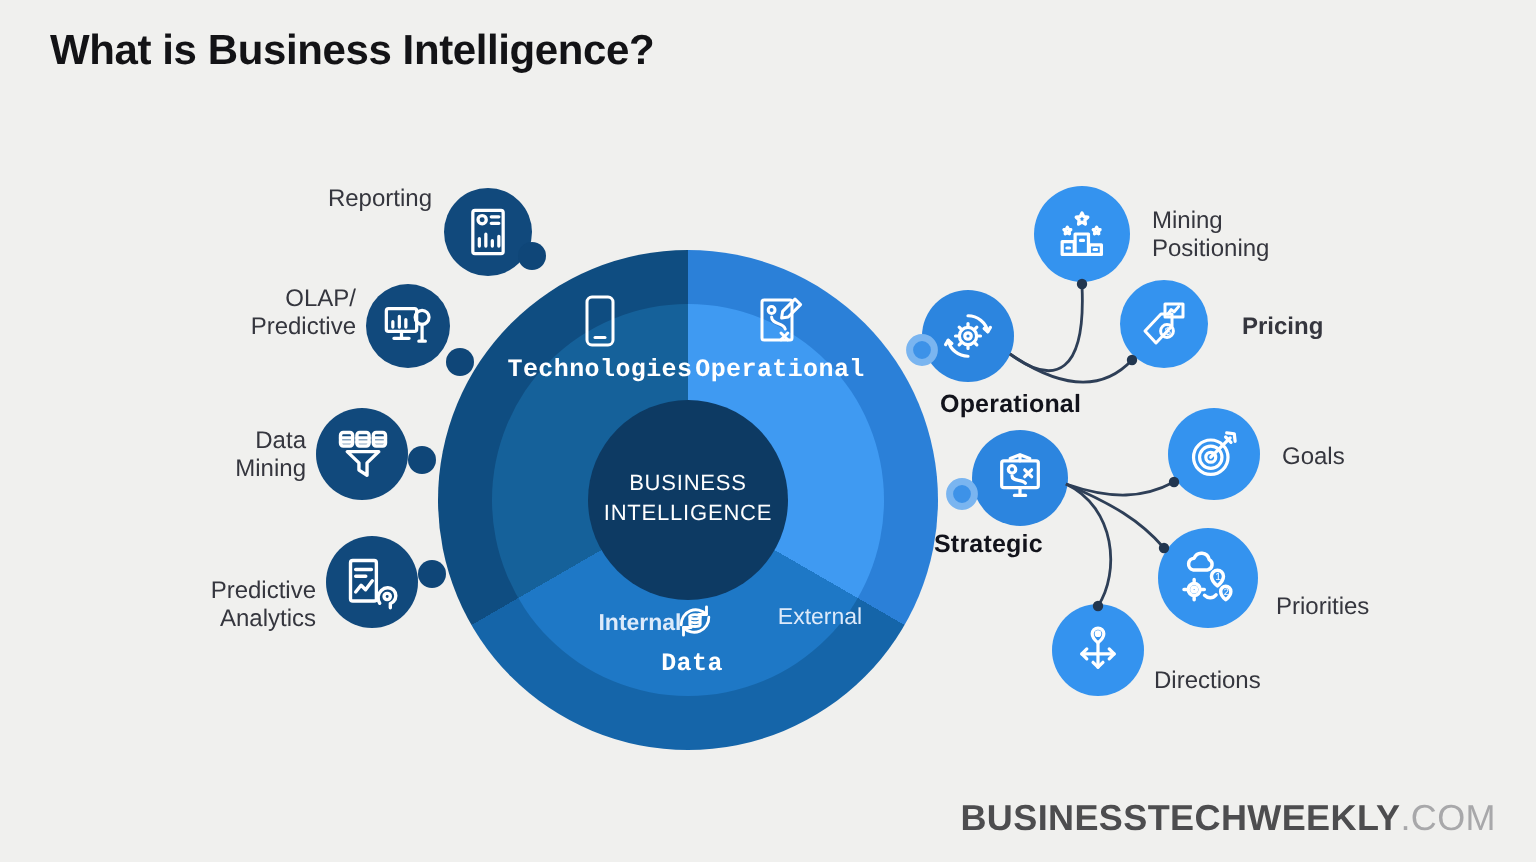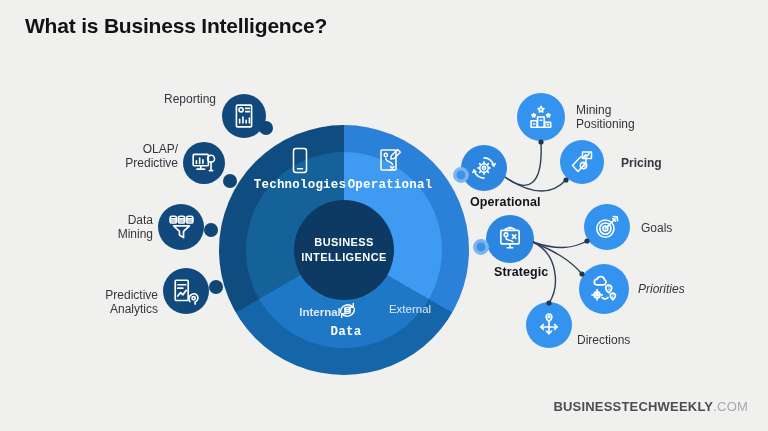--- a/index.html
+++ b/index.html
@@ -9,35 +9,35 @@
 
   .title{left:25px;top:14px;font-size:21px;font-weight:bold;color:#131316;letter-spacing:-0.2px;}
 
   
   .wheel-outer{left:219px;top:125px;width:250px;height:250px;border-radius:50%;
     background:conic-gradient(from 0deg,#2b80d8 0deg 120deg,#1565a9 120deg 240deg,#0f4d81 240deg 360deg);}
   .wheel-inner{left:246px;top:152px;width:196px;height:196px;border-radius:50%;
     background:conic-gradient(from 0deg,#3f9af2 0deg 120deg,#1e78c6 120deg 240deg,#15619a 240deg 360deg);}
   .wheel-center{left:294px;top:200px;width:100px;height:100px;border-radius:50%;background:#0d3a63;
     display:flex;align-items:center;justify-content:center;text-align:center;
-    color:#fff;font-size:11px;font-weight:bold;letter-spacing:.4px;line-height:1.35;white-space:pre-line;}
+    color:#fff;font-size:11px;font-weight:normal;letter-spacing:.4px;line-height:1.35;white-space:pre-line;}
 
   .seg-label{color:#fff;font-size:12.5px;font-weight:bold;text-align:center;letter-spacing:.2px;font-family:Liberation Mono, monospace;}
   .sub-label{color:#ddeafa;font-size:11.5px;text-align:center;}
 
   .node{border-radius:50%;display:flex;align-items:center;justify-content:center;}
   .node-dark{background:#11497c;}
   .node-parent{background:#2c85df;}
   .node-child{background:#3493ef;}
 
   .side-label{font-size:12px;color:#35363e;line-height:1.18;white-space:pre-line;}
   .side-label.right-align{text-align:right;}
   .group-label{font-size:12.5px;font-weight:bold;color:#12131b;text-align:left;letter-spacing:.1px;}
 
-  .brand{top:399px;right:20px;font-size:13px;letter-spacing:.2px;}
+  .brand{top:399px;right:20px;font-size:18px;letter-spacing:.2px;}
   .brand .b1{font-weight:bold;color:#4d4d4f;}
   .brand .b2{color:#a8a8aa;}
 
   svg.icon{display:block;}
   svg.icon *{stroke:#fff;stroke-width:1.5;fill:none;stroke-linecap:round;stroke-linejoin:round;}
   svg.icon text{stroke:none;fill:#fff;font-family:"Liberation Sans",sans-serif;}
   .overlay{left:0;top:0;pointer-events:none;}
 </style>
 </head>
 <body>
@@ -148,21 +148,21 @@
   <div class="abs node node-parent" style="left:486px;top:215px;width:48px;height:48px;">
     <svg class="icon" width="28" height="28" viewBox="0 0 26 26">
         <rect x="4.5" y="5" width="17" height="12.5" rx="1"></rect>
         <path d="M13 2.2v2.8M8.5 4L13 2.2 17.5 4"></path>
         <path d="M13 17.5v3.6M10.4 21.1h5.2"></path>
         <circle cx="9.3" cy="9" r="1.7"></circle>
         <path d="M9.3 12c0 2.8 4.6 1.4 6.2 3.4"></path>
         <path d="M15.2 9.2l3.2 3.2M18.4 9.2l-3.2 3.2"></path>
       </svg>
   </div>
-  <div class="abs group-label" style="left:467px;top:265px;width:90px;margin-left:27px;">Strategic</div>
+  <div class="abs group-label" style="left:467px;top:265px;width:90px;">Strategic</div>
 
   <div class="abs node node-child" style="left:517px;top:93px;width:48px;height:48px;">
     <svg class="icon" width="28" height="28" viewBox="0 0 26 26">
         <path d="M13 3.2l.8 1.7 1.9.3-1.4 1.3.3 1.9-1.6-.9-1.6.9.3-1.9-1.4-1.3 1.9-.3z"></path>
         <path d="M6.2 9.8l.5 1 1.1.2-.8.8.2 1.1-1-.5-1 .5.2-1.1-.8-.8 1.1-.2z"></path>
         <path d="M19.8 9.8l.5 1 1.1.2-.8.8.2 1.1-1-.5-1 .5.2-1.1-.8-.8 1.1-.2z"></path>
         <rect x="3.8" y="16.5" width="5.6" height="6"></rect>
         <rect x="9.8" y="13" width="6.2" height="9.5"></rect>
         <rect x="16.4" y="18" width="5.6" height="4.5"></rect>
         <path d="M6 19.5h1.2M12.3 16h1.4M18.6 20.2h1.2"></path>
@@ -200,21 +200,21 @@
         <circle cx="7" cy="18" r="2.6"></circle>
         <circle cx="7" cy="18" r="1"></circle>
         <path d="M7 14.6v-1M7 22.4v-1M3.6 18h-1M10.4 18h1"></path>
         <path d="M14.5 12.2a2.6 2.6 0 1 1 5.2 0c0 2.1-2.6 4.2-2.6 4.2s-2.6-2.1-2.6-4.2z"></path>
         <text x="16.1" y="14" font-size="4.5">1</text>
         <path d="M18.5 18.8a2.2 2.2 0 1 1 4.4 0c0 1.8-2.2 3.6-2.2 3.6s-2.2-1.8-2.2-3.6z"></path>
         <text x="19.8" y="20.4" font-size="4">2</text>
         <path d="M11.5 20.5c1.5 1.5 3.5 1.5 5-.2"></path>
       </svg>
   </div>
-  <div class="abs side-label" style="left:638px;top:282px;font-style:italic;">Priorities</div>
+  <div class="abs side-label" style="left:638px;top:296px;">Priorities</div>
 
   <div class="abs node node-child" style="left:526px;top:302px;width:46px;height:46px;">
     <svg class="icon" width="28" height="28" viewBox="0 0 26 26">
         <path d="M13 2.8a2.7 2.7 0 0 1 2.7 2.7C15.7 7.6 13 9.6 13 9.6s-2.7-2-2.7-4.1A2.7 2.7 0 0 1 13 2.8z"></path>
         <circle cx="13" cy="5.4" r=".8"></circle>
         <path d="M13 9.6V21M5.5 14.8h15"></path>
         <path d="M5.5 14.8l2.3-2.3M5.5 14.8l2.3 2.3M20.5 14.8l-2.3-2.3M20.5 14.8l-2.3 2.3M13 21l-2.3-2.3M13 21l2.3-2.3"></path>
       </svg>
   </div>
   <div class="abs side-label" style="left:577px;top:333px;">Directions</div>

